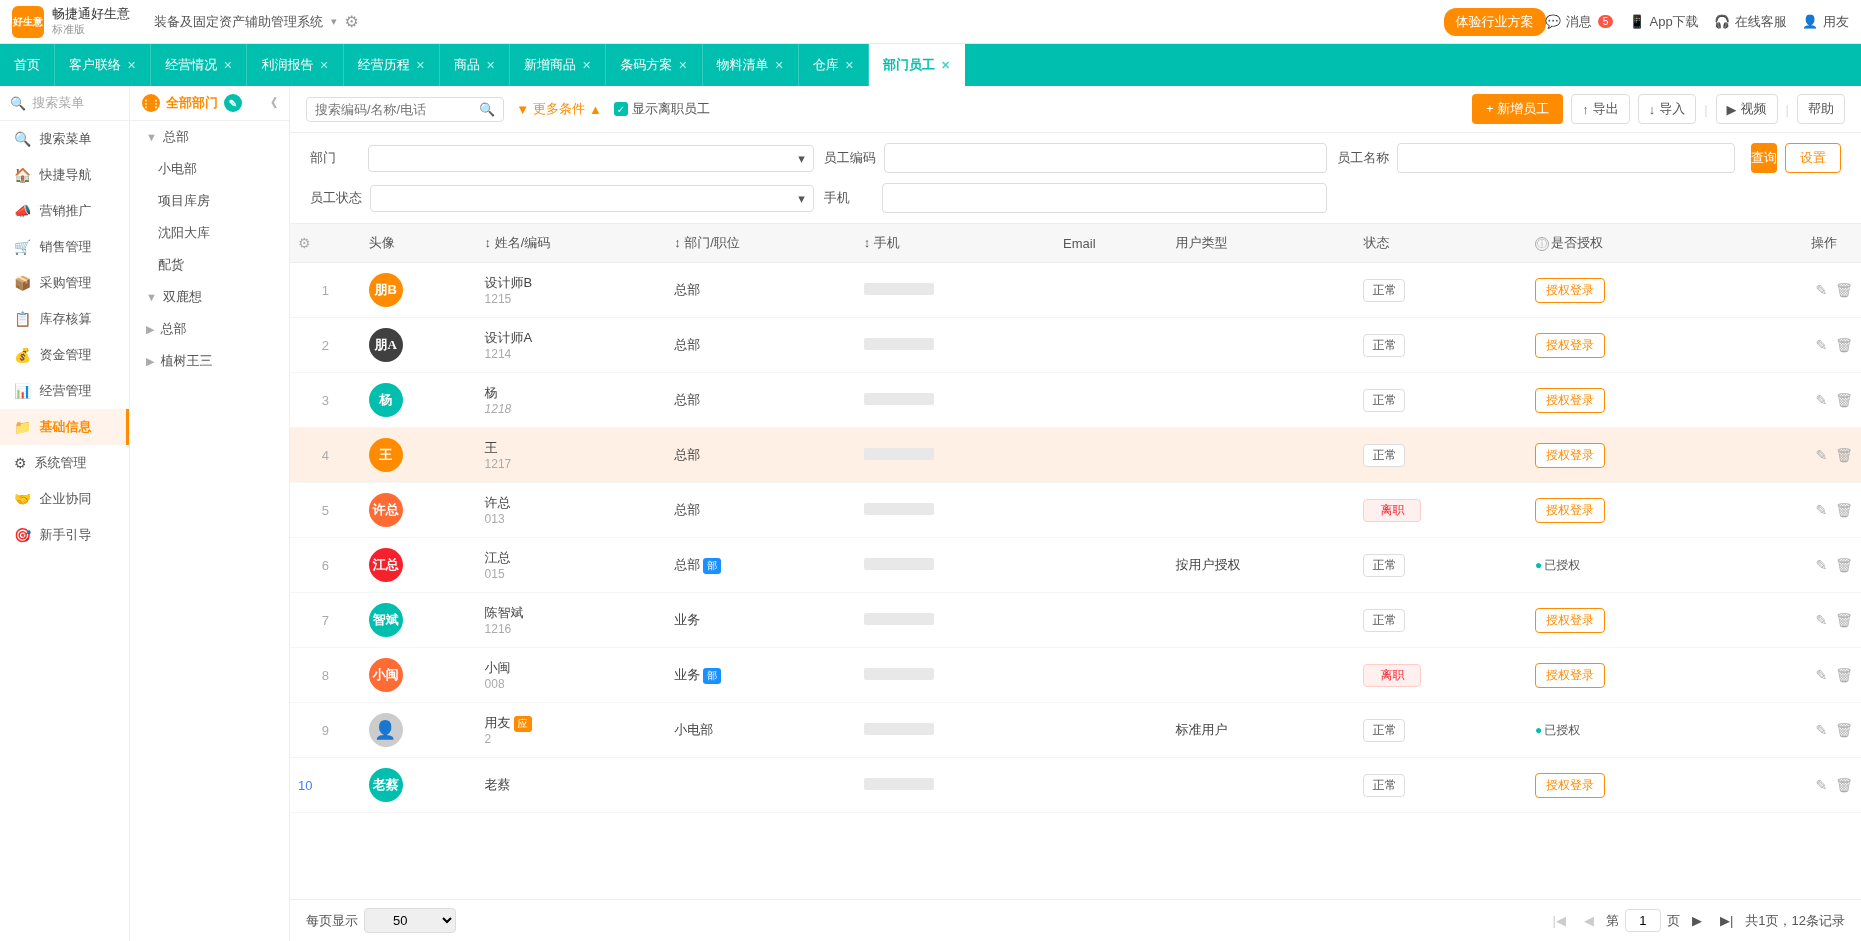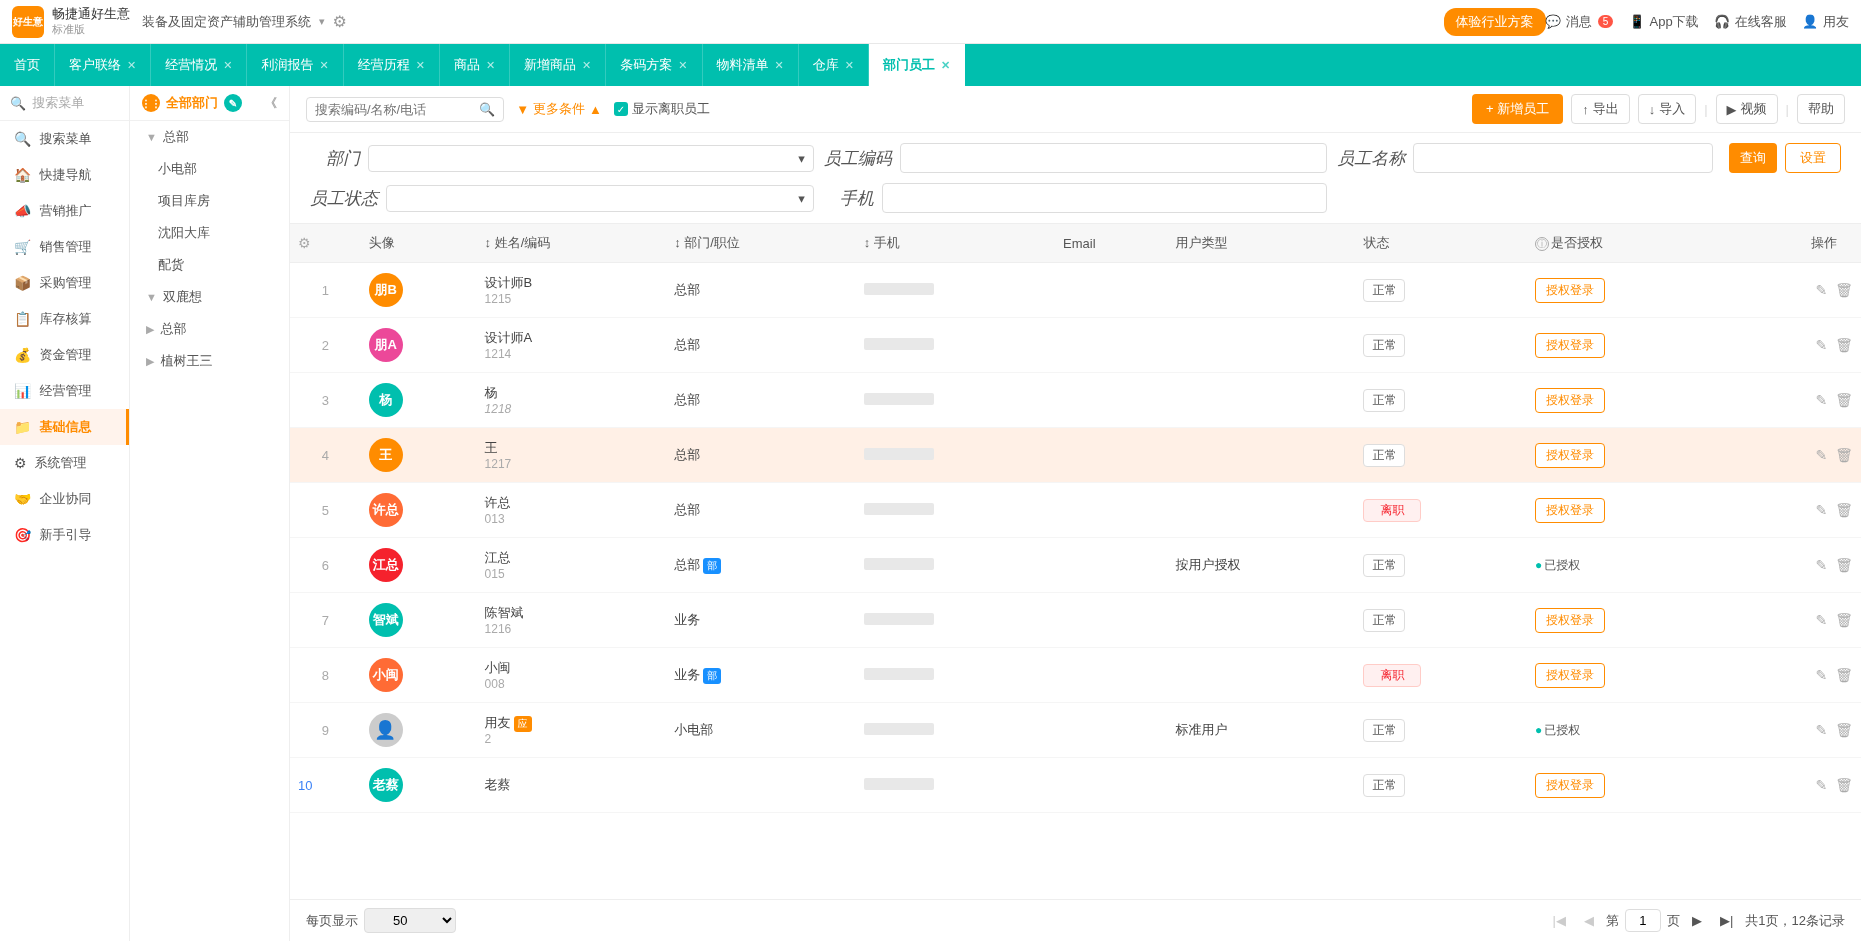--- a/index.html
+++ b/index.html
@@ -28,21 +28,21 @@
       display: flex; align-items: center; justify-content: center;
       color: #fff; font-size: 10px; font-weight: bold;
     }
     .logo-text { font-size: 13px; color: #333; line-height: 1.3; }
     .logo-sub { font-size: 11px; color: #999; }
     .system-title {
       flex: 1;
       display: flex;
       align-items: center;
       gap: 8px;
-      margin-left: 0;
+      margin-left: 12px;
       color: #555;
       font-size: 13px;
     }
     .system-title .arrow { color: #999; font-size: 11px; }
     .trial-btn {
       background: #ff8c00;
       color: #fff;
       border: none;
       border-radius: 12px;
       padding: 5px 12px;
@@ -258,21 +258,21 @@
       background: #fff;
       border-bottom: 1px solid #eee;
       padding: 10px 20px;
       display: grid;
       grid-template-columns: 1fr 1fr 1fr;
       gap: 10px;
     }
     .adv-row {
       display: flex; align-items: center; gap: 8px;
     }
-    .adv-label { color: #555; font-size: 17px; min-width: 50px; text-align: right; font-style: italic; }
+    .adv-label { color: #555; font-size: 13px; min-width: 50px; text-align: left; }
     .adv-select {
       flex: 1;
       border: 1px solid #ddd;
       border-radius: 4px;
       padding: 5px 8px;
       font-size: 13px;
       color: #555;
       background: #fff;
       display: flex; align-items: center; justify-content: space-between;
     }
@@ -281,21 +281,21 @@
       border: 1px solid #ddd;
       border-radius: 4px;
       padding: 5px 8px;
       font-size: 13px;
       color: #555;
       background: #fff;
       height: 30px;
     }
     .btn-query {
       background: #ff8c00; color: #fff; border: none;
-      border-radius: 4px; padding: 6px 11px; cursor: pointer; font-size: 13px;
+      border-radius: 4px; padding: 6px 0; cursor: pointer; font-size: 13px;
     }
     .btn-set {
       background: #fff; color: #ff8c00; border: 1px solid #ff8c00;
       border-radius: 4px; padding: 5px 14px; cursor: pointer; font-size: 13px;
     }
     .adv-btns { display: flex; align-items: center; gap: 8px; justify-content: flex-end; }
 
     
     .table-wrap {
       flex: 1;
@@ -637,21 +637,21 @@
               <td><button class="btn-auth">授权登录</button></td>
               <td style="text-align:right;">
     <div class="op-icons" style="justify-content:flex-end;">
       <span class="op-icon" title="编辑">✎</span>
       <span class="op-icon" title="删除">🗑</span>
     </div>
   </td>
             </tr>
             <tr>
               <td style="color:#aaa;text-align:center;">2</td>
-              <td><div class="avatar" style="background:#ec4899;">朋A</div></td>
+              <td><div class="avatar" style="background:#404040;font-family:Liberation Serif, serif;">朋A</div></td>
               <td>
                 <div>设计师A</div>
                 <div style="color:#aaa;font-size:12px;">1214</div>
               </td>
               <td>总部</td>
               <td><span class="mask-text"></span></td>
               <td></td>
               <td></td>
               <td><span class="status-normal">正常</span></td>
               <td><button class="btn-auth">授权登录</button></td>

